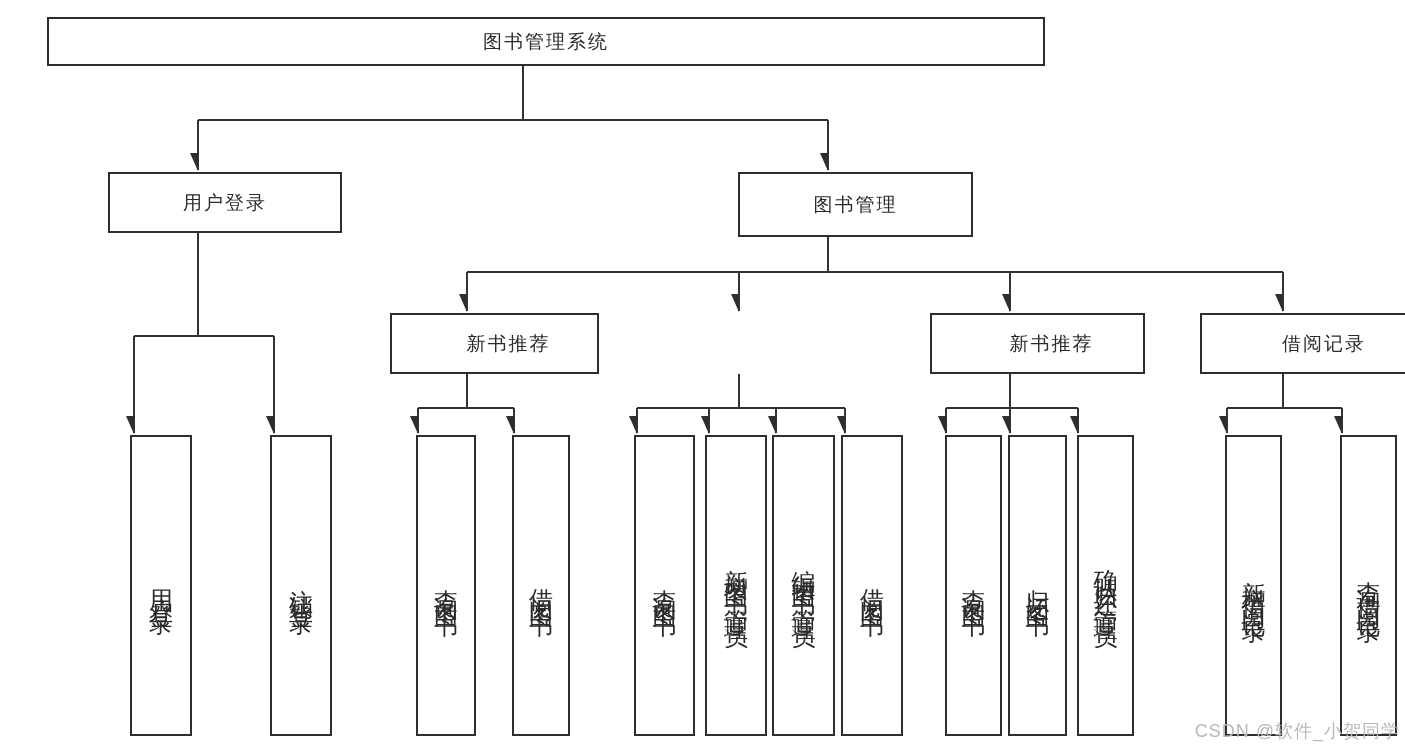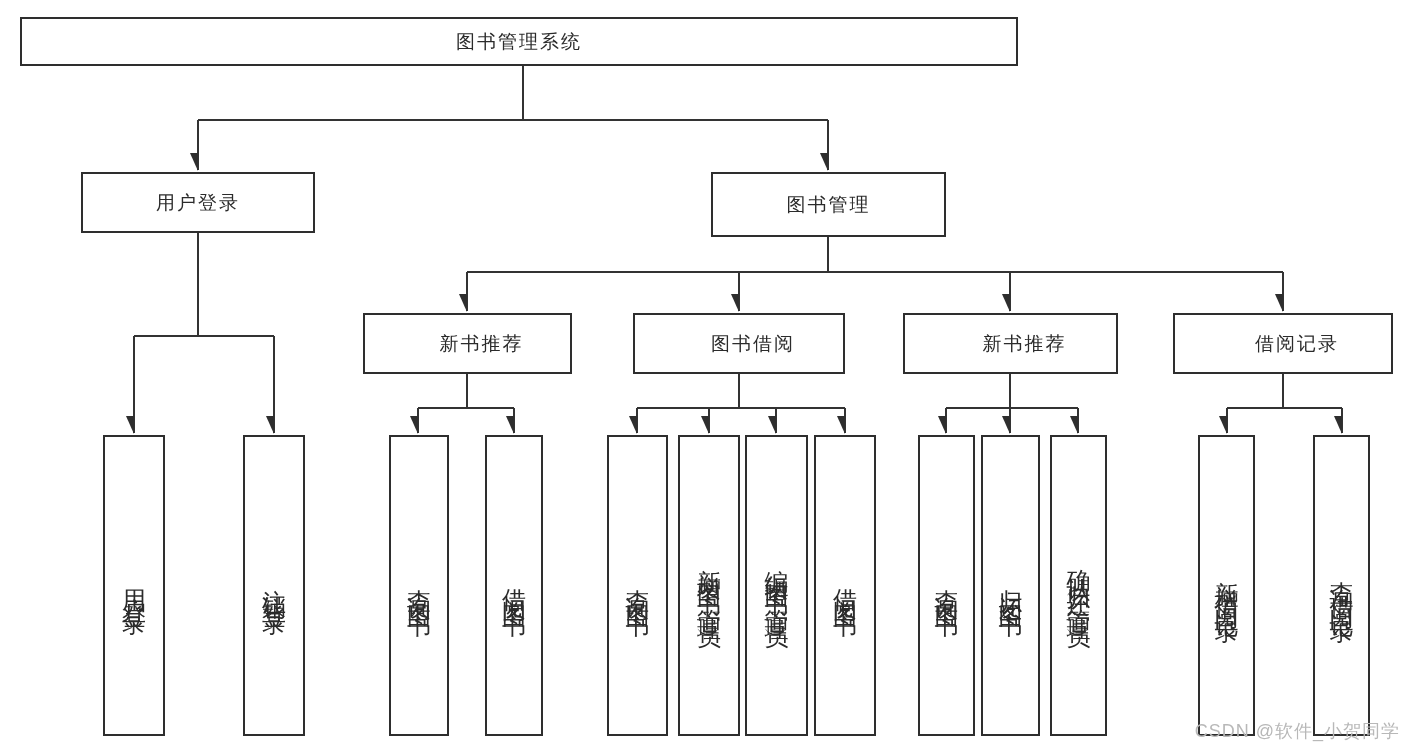--- a/index.html
+++ b/index.html
@@ -23,20 +23,21 @@
     border: 2px solid #2e2e2e;
     background: #ffffff;
     color: #2b2b2b;
     display: flex;
     align-items: center;
     justify-content: center;
     z-index: 2;
     font-size: 19px;
     letter-spacing: 2px;
     line-height: 1;
+    margin-left: 27px;
   }
   .root  { left:20px;  top:17px;  width:998px; height:49px; }
   .lvl2a { left:81px;  top:172px; width:234px; height:61px; }
   .lvl2b { left:711px; top:172px; width:235px; height:65px; }
   .lvl3  { top:313px; height:61px;padding-left:28px; }
   .l3a { left:363px;  width:209px; }
   .l3b { left:633px;  width:212px; }
   .l3c { left:903px;  width:215px; }
   .l3d { left:1173px; width:220px; }
   .leaf { top:435px; height:301px; }
@@ -140,23 +141,20 @@
   <div class="node lvl2a">
     <span>用户登录</span>
   </div>
   <div class="node lvl2b">
     <span>图书管理</span>
   </div>
 
   <div class="node lvl3 l3a">
     <span>新书推荐</span>
   </div>
-  <div class="node lvl3 l3b">
-    <span>图书借阅</span>
-  </div>
   <div class="node lvl3 l3c">
     <span>新书推荐</span>
   </div>
   <div class="node lvl3 l3d">
     <span>借阅记录</span>
   </div>
 
   <div class="node leaf lfA1">
     <span class="vtext">用户登录</span>
   </div>

